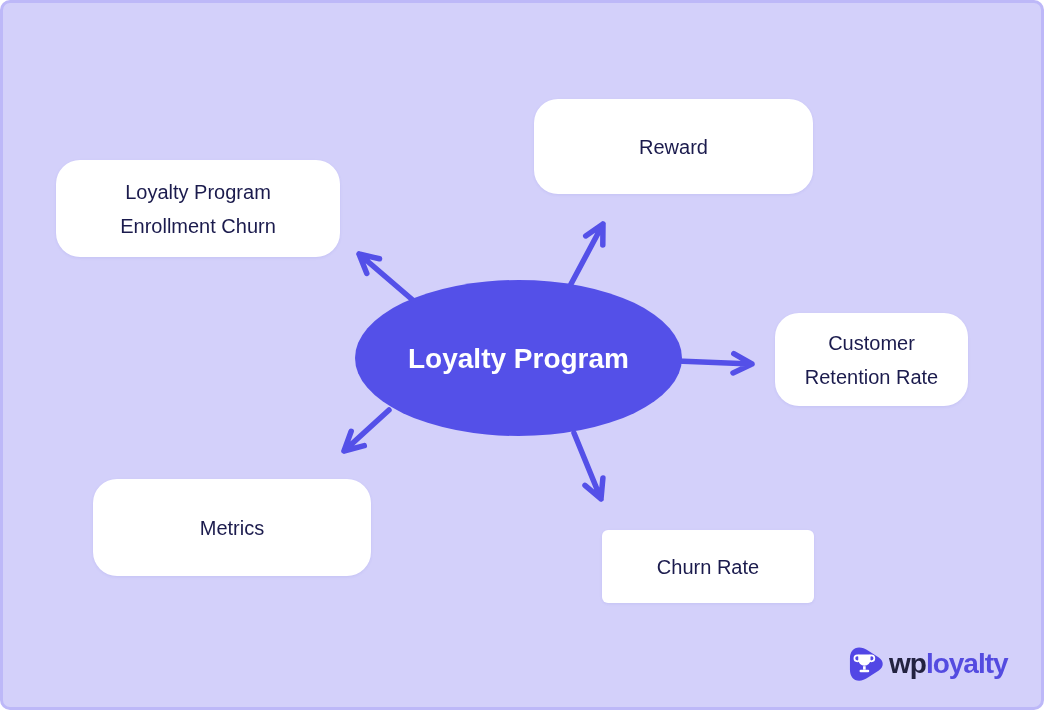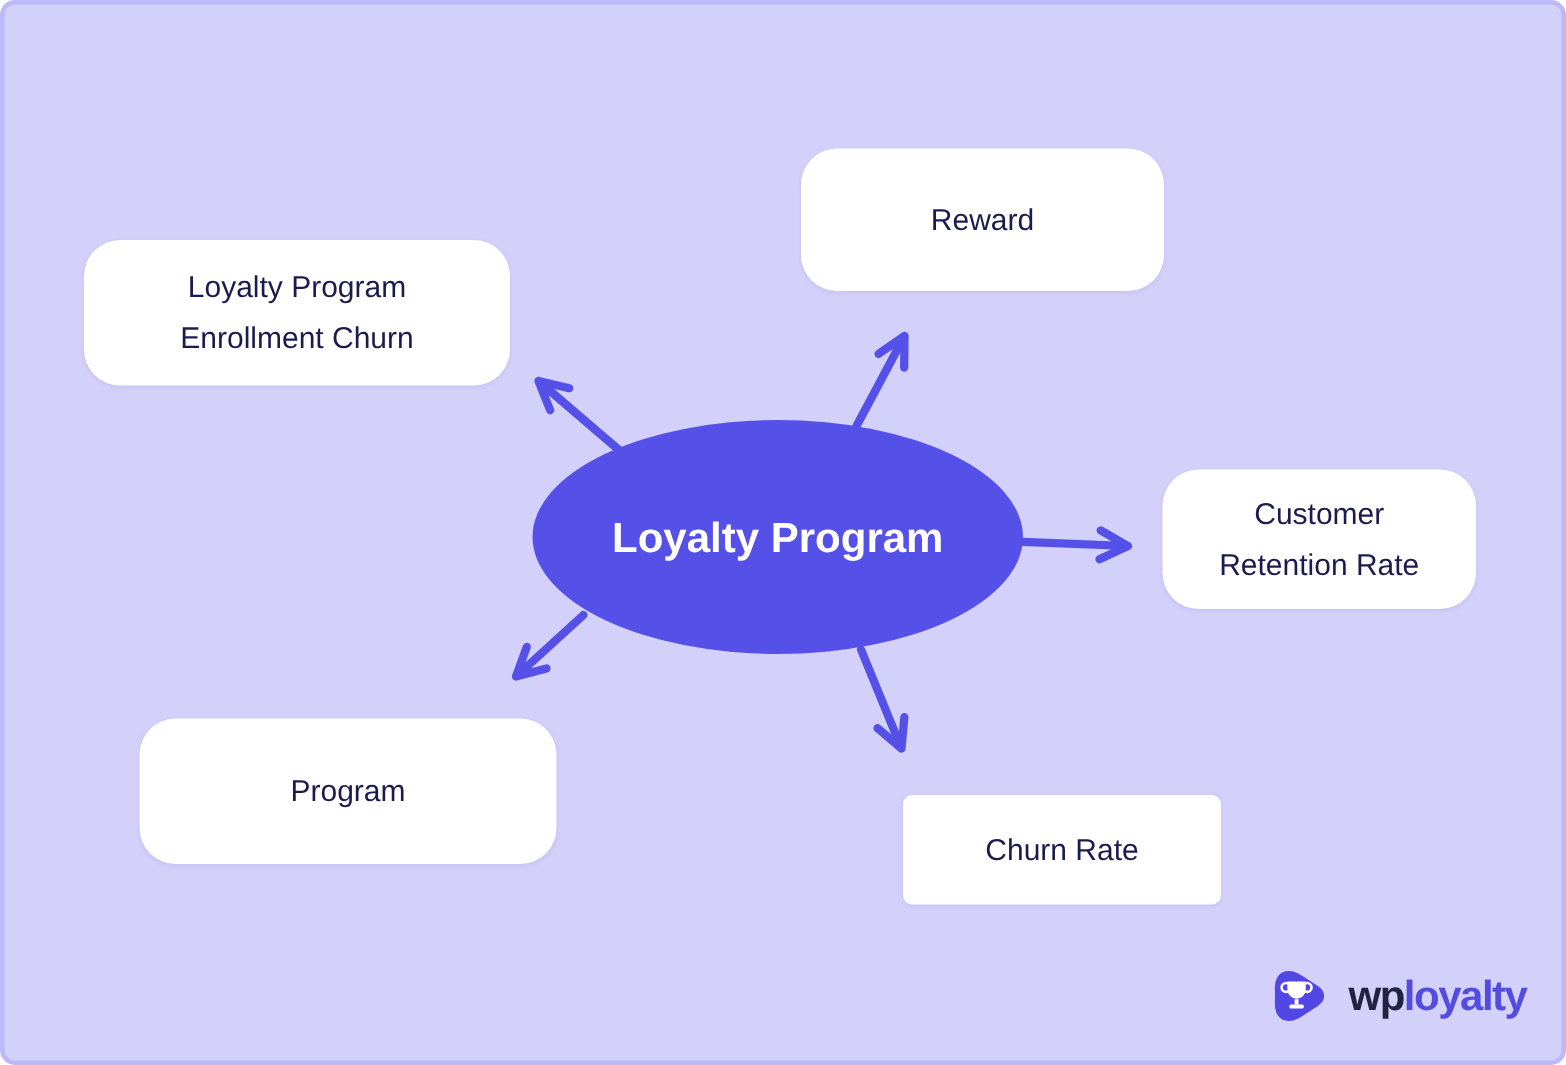--- a/index.html
+++ b/index.html
@@ -21,42 +21,42 @@
     justify-content:center;
     align-items:center;
     text-align:center;
     color:#1b1b4d;
     font-size:20px;
     line-height:34px;
     box-shadow:0 1px 3px rgba(80,77,200,0.10);
   }
   .node span{display:block;}
   .node-enrollment{left:53px;top:157px;width:284px;height:97px;}
-  .node-reward{left:531px;top:96px;width:242px;height:95px;}
-  .node-retention{left:772px;top:310px;width:209px;height:93px;}
+  .node-reward{left:531px;top:96px;width:279px;height:95px;}
+  .node-retention{left:772px;top:310px;width:193px;height:93px;}
   .node-participation{left:90px;top:476px;width:278px;height:97px;}
   .node-churn{left:599px;top:527px;width:212px;height:73px;border-radius:6px;}
   .center-ellipse{
     position:absolute;
     left:352px;top:277px;width:327px;height:156px;
     background:#5450e8;
     border-radius:50%;
     display:flex;flex-direction:column;justify-content:center;align-items:center;
     text-align:center;
     color:#ffffff;
     font-weight:bold;
     font-size:28px;
     line-height:37px;
   }
   .center-ellipse span{display:block;}
   #arrows{position:absolute;left:0;top:0;width:1044px;height:710px;pointer-events:none;}
   .logo{
     position:absolute;
     left:843px;top:640px;
-    display:flex;align-items:center;gap:11px;
+    display:flex;align-items:center;gap:1px;
   }
   .logo-icon{width:42px;height:42px;display:block;}
   .logo-text{
     font-weight:bold;
     font-size:28px;
     letter-spacing:-1px;
     line-height:42px;
     white-space:nowrap;
   }
   .logo-wp{color:#232240;}
@@ -87,21 +87,21 @@
   <div class="node node-reward">
     <span>Reward</span>
   </div>
 
   <div class="node node-retention">
     <span>Customer</span>
     <span>Retention Rate</span>
   </div>
 
   <div class="node node-participation">
-    <span>Program</span>
+    <span>Metrics</span>
   </div>
 
   <div class="node node-churn">
     <span>Churn Rate</span>
     <span></span>
   </div>
 
   <div class="logo">
     <svg class="logo-icon" viewBox="0 0 48 48" xmlns="http://www.w3.org/2000/svg">
       <path fill="#5246e5" d="M15 5 C 8.5 5, 4.5 10, 4.5 17.5 L 4.5 30.5 C 4.5 38, 8.5 43, 15 43 C 18.5 43, 21.5 41.8, 25.5 39.2 L 37.5 31.4 C 43.5 27.5, 43.5 20.5, 37.5 16.6 L 25.5 8.8 C 21.5 6.2, 18.5 5, 15 5 Z"></path>

